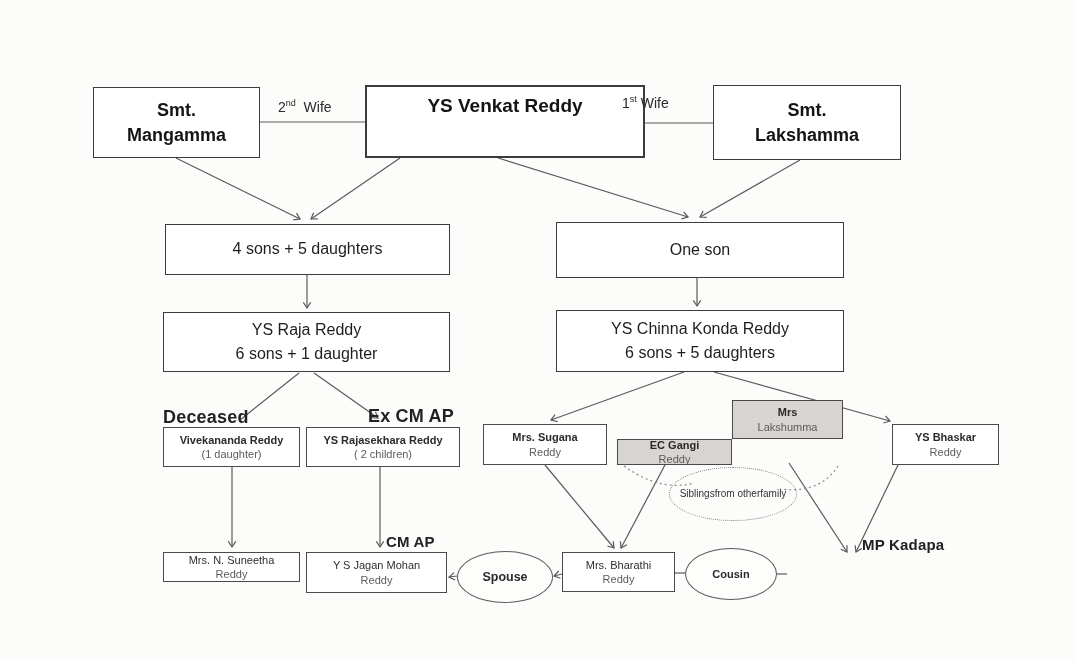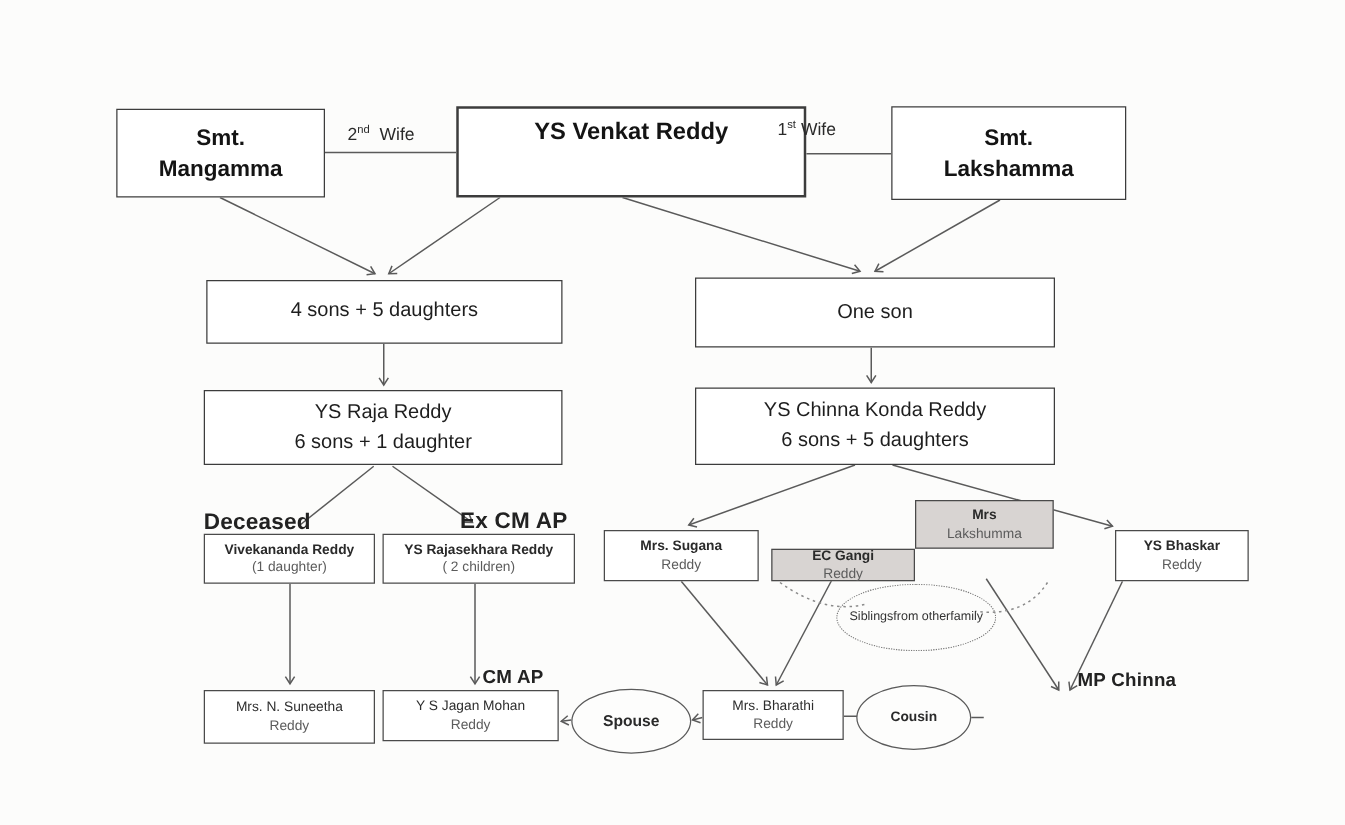--- a/index.html
+++ b/index.html
@@ -181,23 +181,23 @@
     <div class="sm2">Reddy</div>
   </div>
 
   <div class="ellipse dotted" style="left:669px; top:467px; width:128px; height:54px;">
     <div class="sib-txt">Siblings</div>
     <div class="sib-txt">from other</div>
     <div class="sib-txt">family</div>
   </div>
 
   <div class="anno anno-lg" style="left:386px; top:533px;">CM AP</div>
-  <div class="anno anno-lg" style="left:862px; top:536px;">MP Chinna</div>
-
-  <div class="box thin" style="left:163px; top:552px; width:137px; height:43px;">
+  <div class="anno anno-lg" style="left:862px; top:536px;">MP Kadapa</div>
+
+  <div class="box thin" style="left:163px; top:552px; width:137px; height:30px;">
     <div class="sm1n">Mrs. N. Suneetha</div>
     <div class="sm2">Reddy</div>
   </div>
 
   <div class="box thin" style="left:306px; top:552px; width:141px; height:41px;">
     <div class="sm1n">Y S Jagan Mohan</div>
     <div class="sm2">Reddy</div>
   </div>
 
   <div class="ellipse" style="left:457px; top:551px; width:96px; height:52px;">

